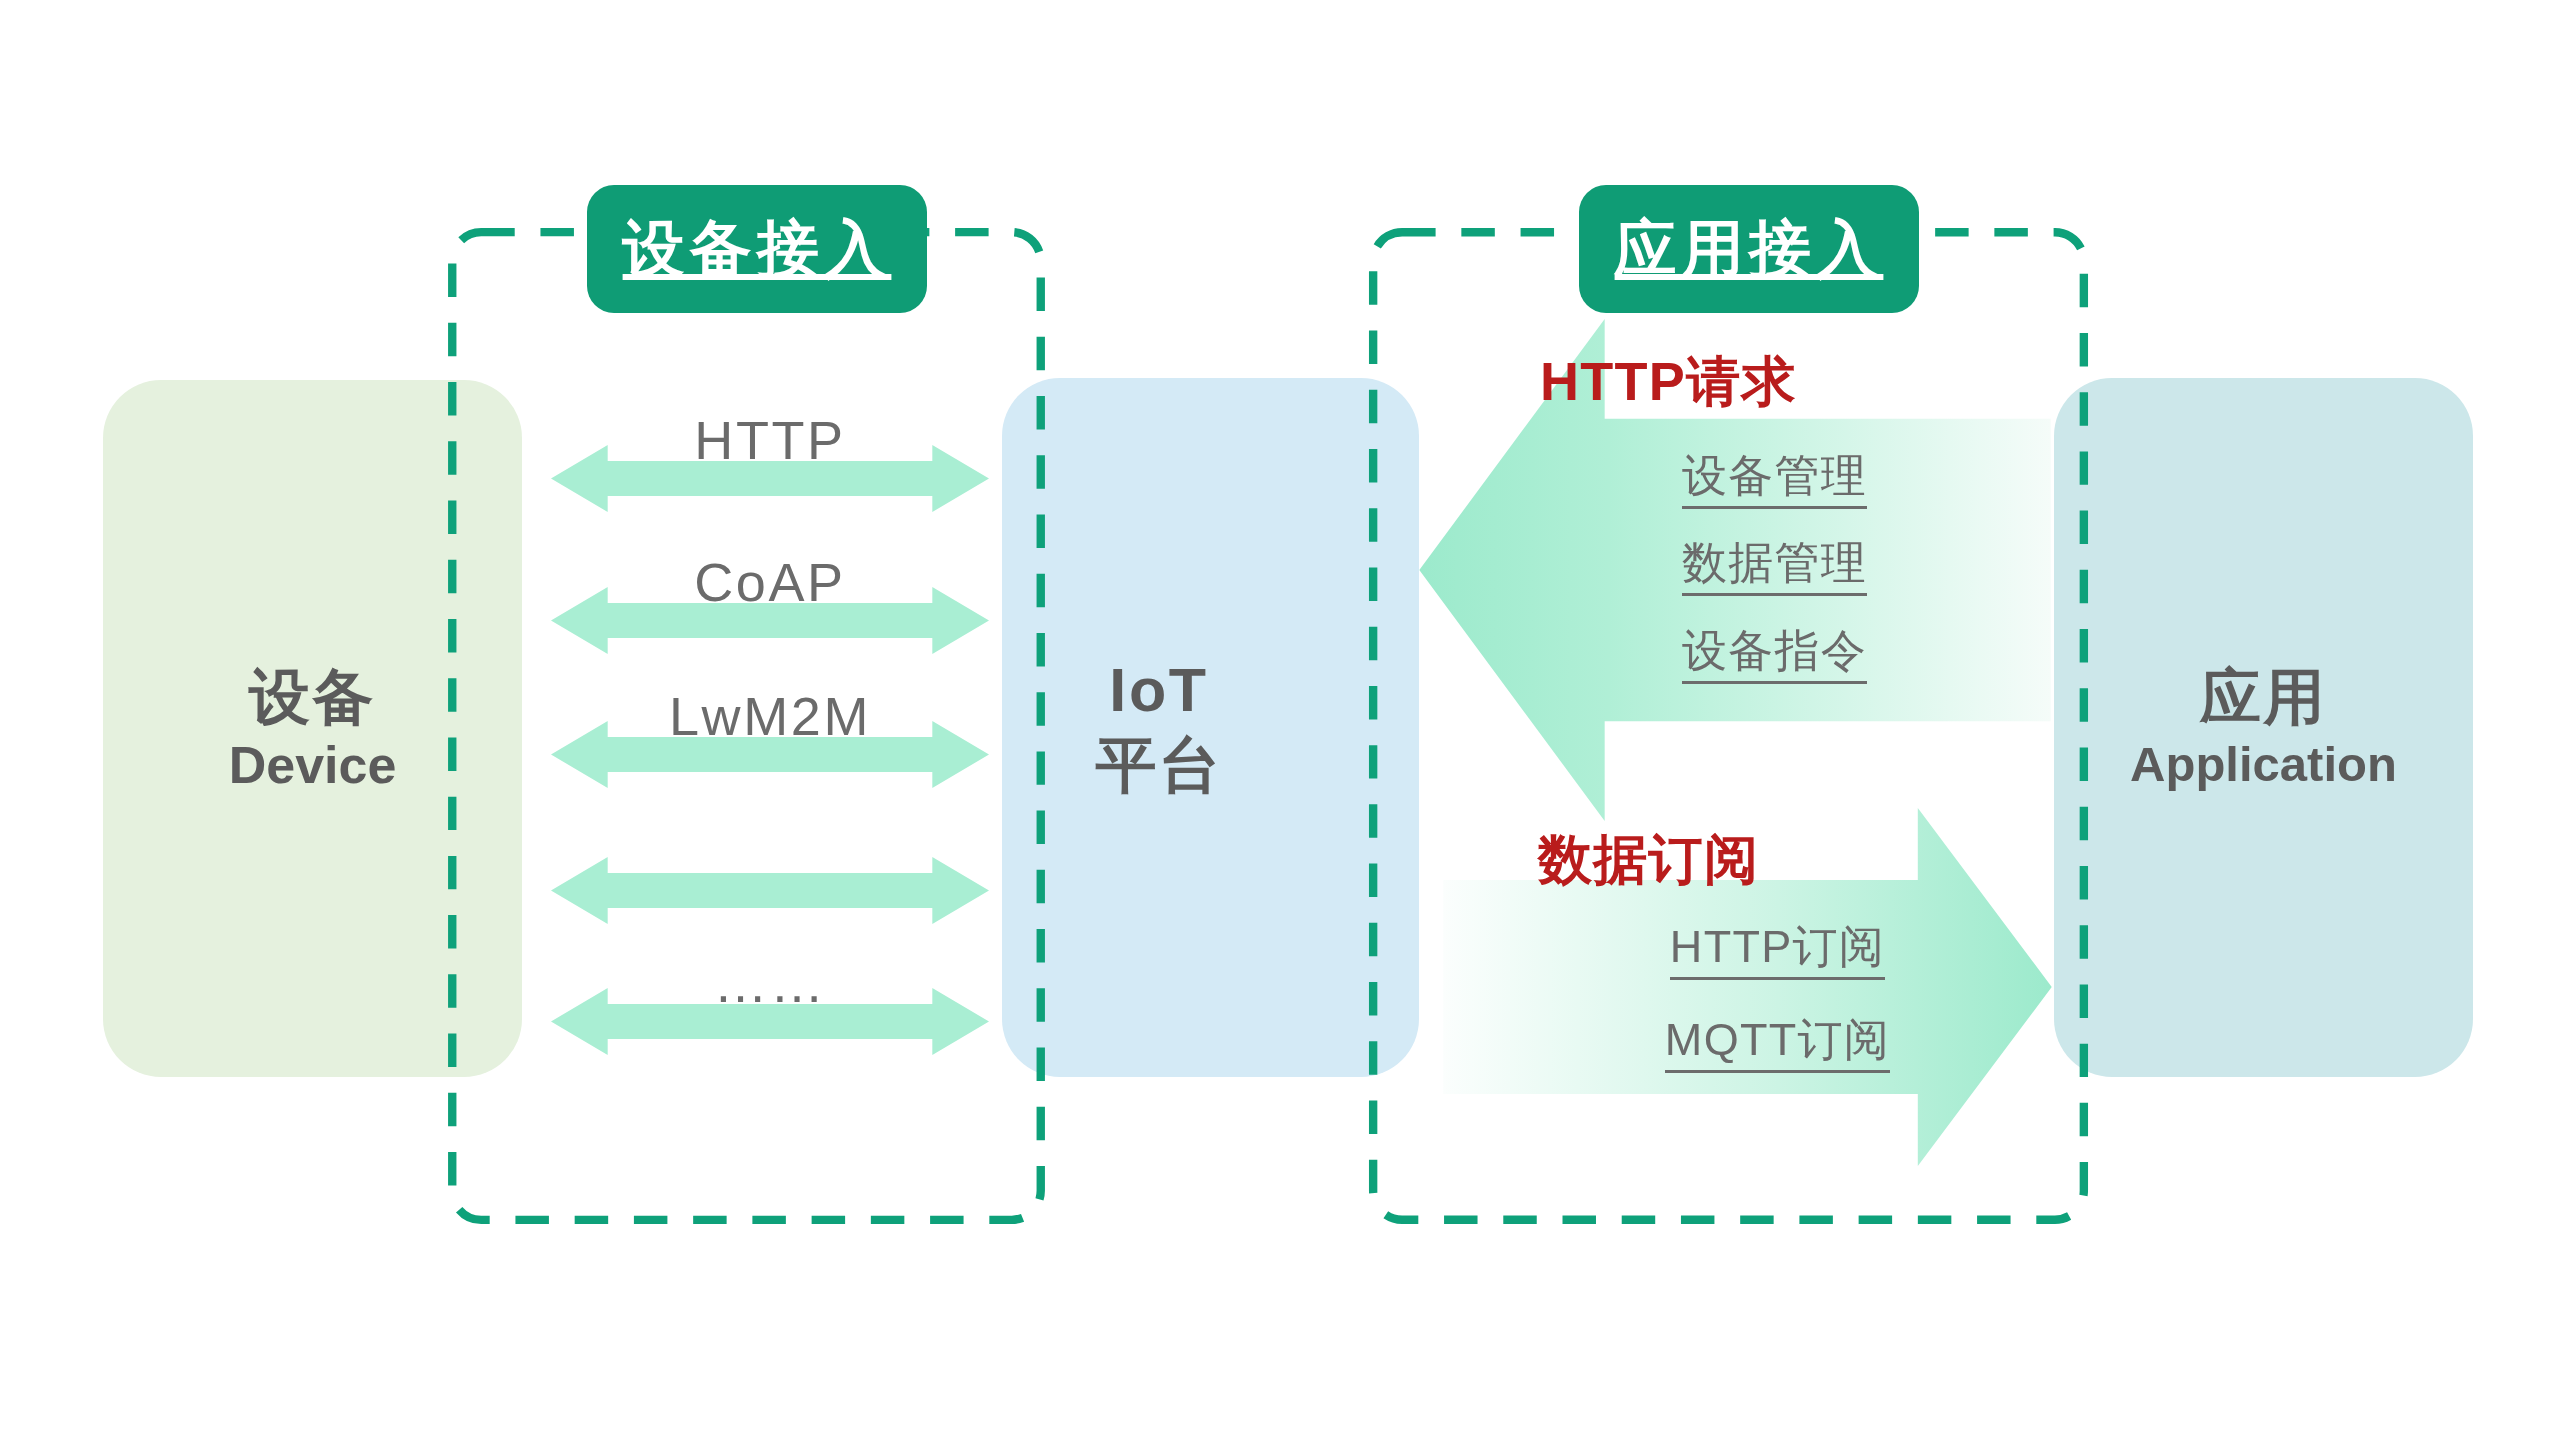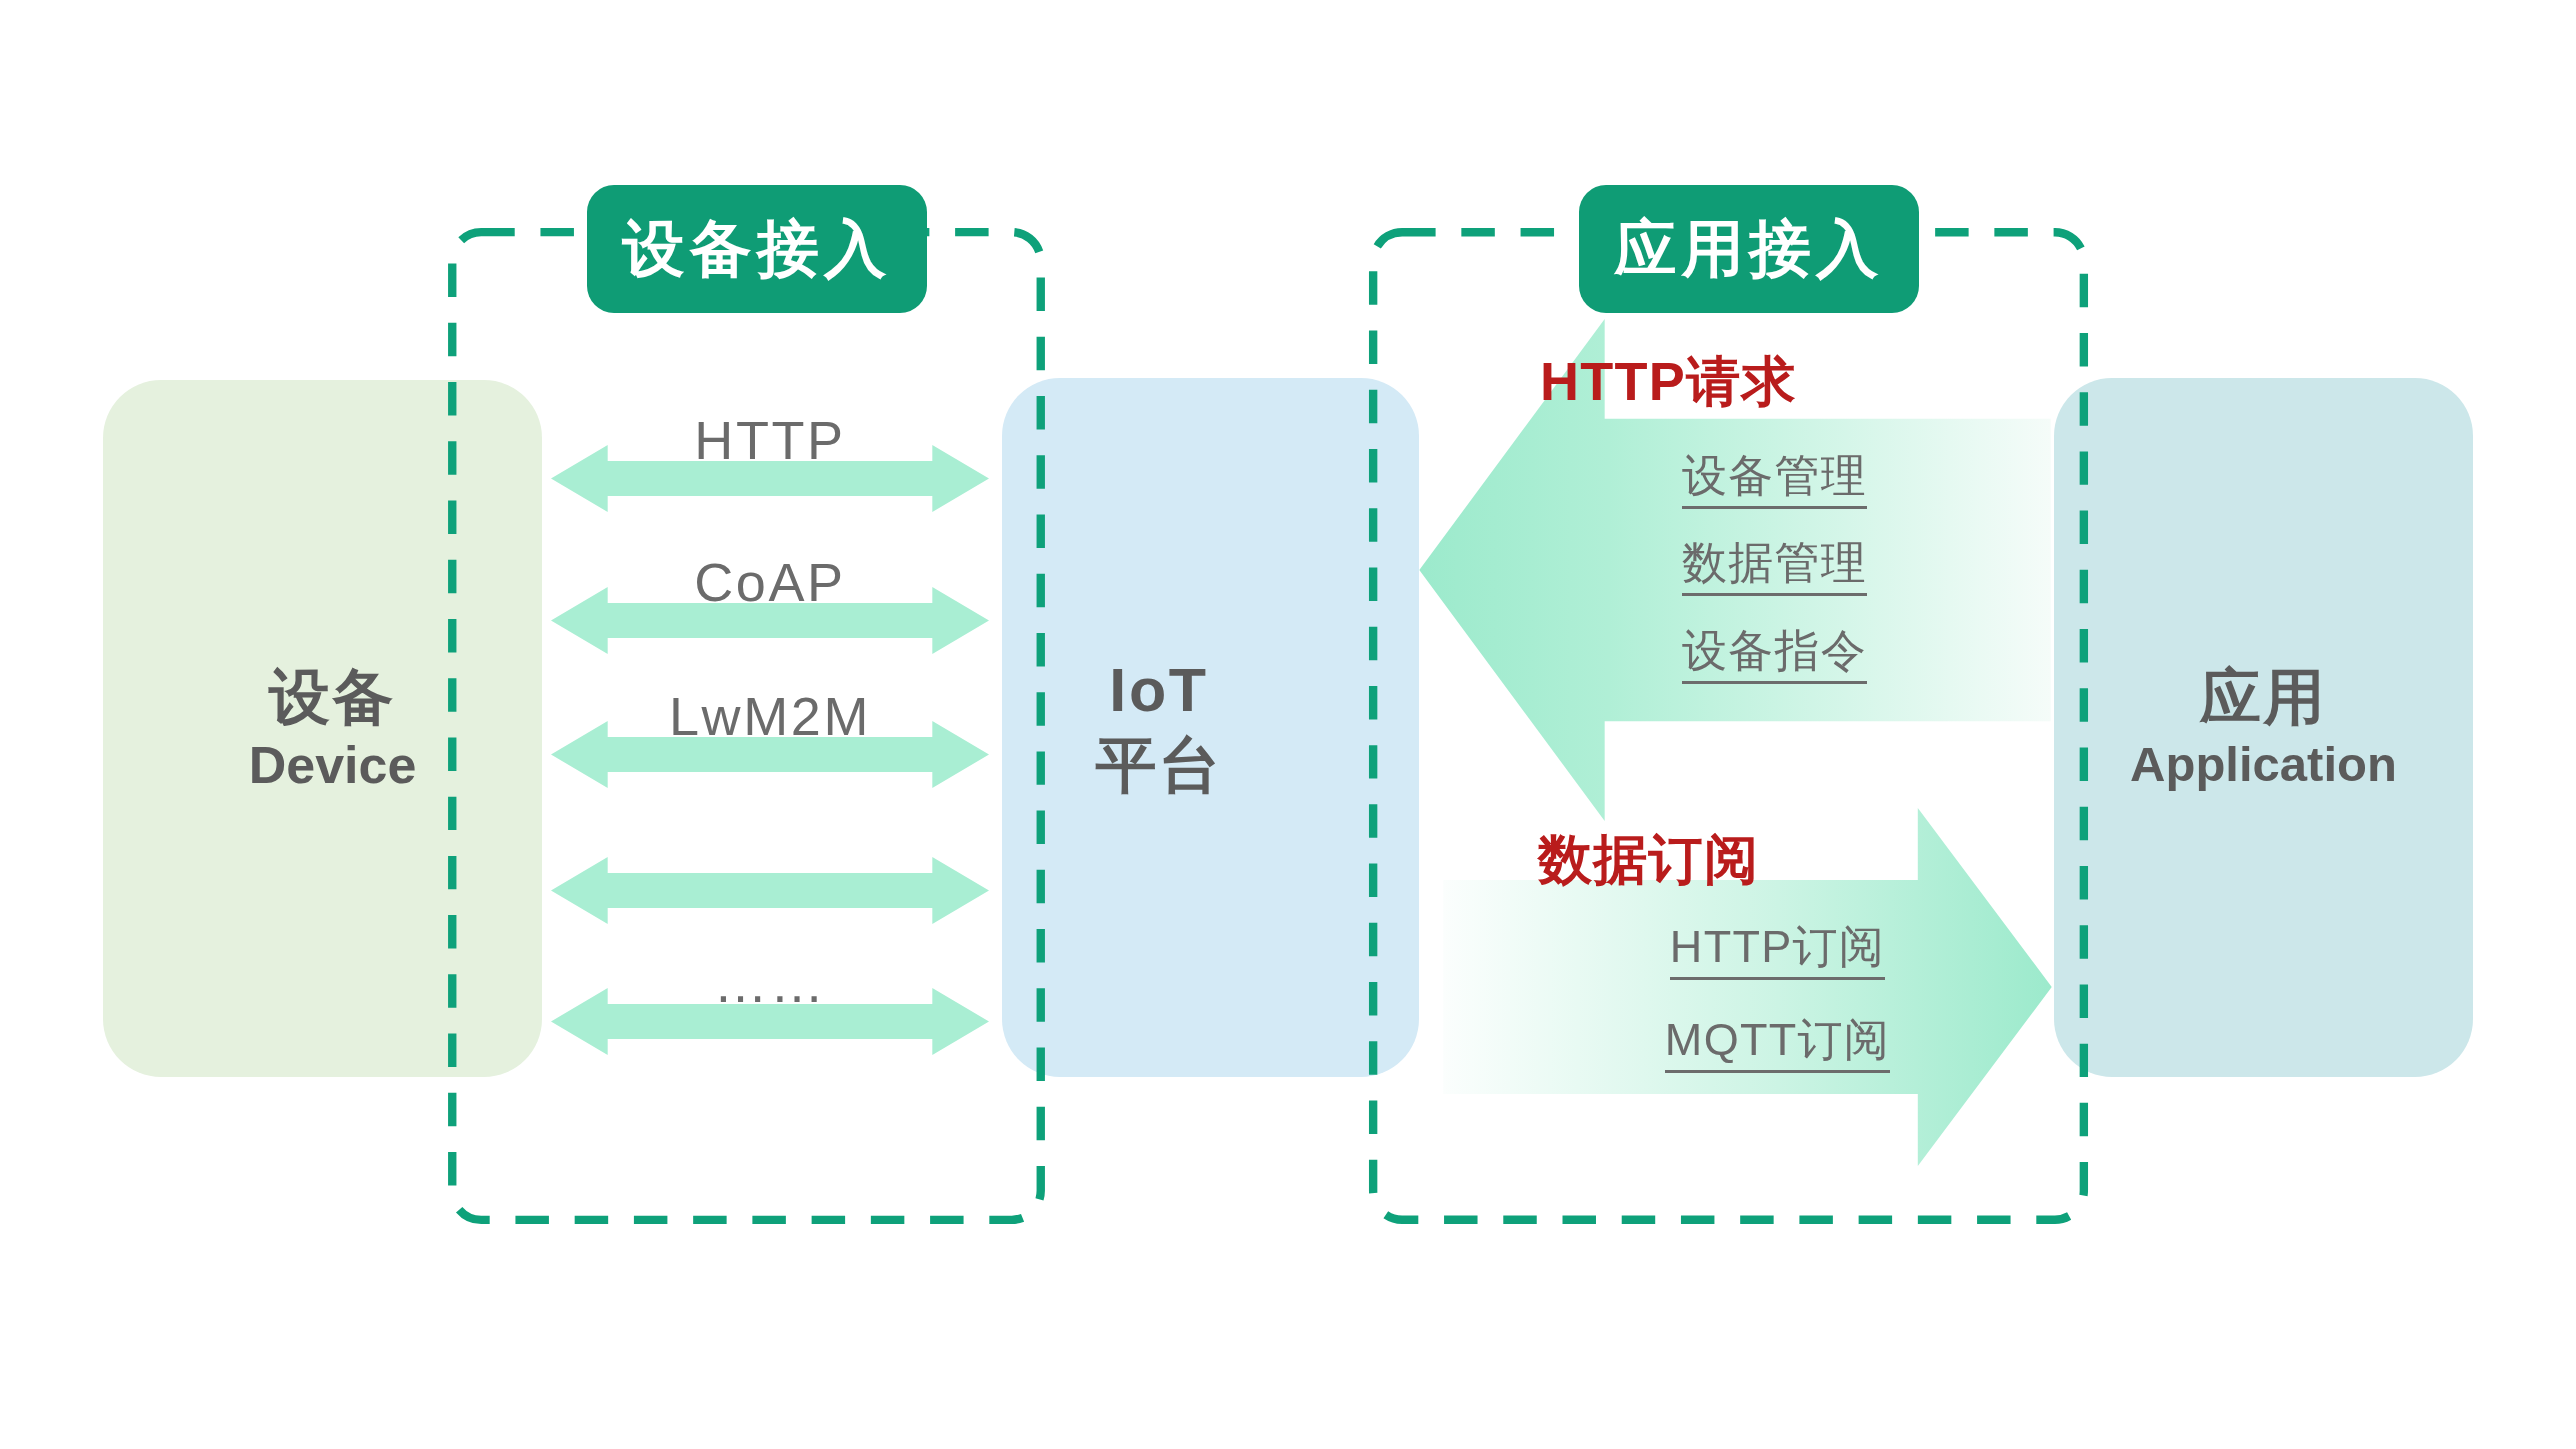--- a/index.html
+++ b/index.html
@@ -18,34 +18,35 @@
     display:flex;
     flex-direction:column;
     align-items:center;
     justify-content:center;
     z-index:1;
     color:#5B5B5B;
     text-align:center;
   }
   .bigbox .cjk-title{font-size:61px;font-weight:bold;letter-spacing:2.6px;line-height:1.22;}
   .bigbox .latin-title{font-size:52px;font-weight:bold;line-height:1.22;}
-  .device-box{left:103px;top:380px;width:419px;height:697px;background:#E5F1DE;padding-left:20px;}
+  .device-box{left:103px;top:380px;width:419px;height:697px;background:#E5F1DE;}
   .iot-box{left:1002px;top:378px;width:417px;height:699px;background:#D4EAF6;padding-right:103px;box-sizing:border-box;}
   .app-box{left:2054px;top:378px;width:419px;height:699px;background:#CCE7EA;}
   .app-box .latin-title{font-size:49px;}
   
   .dash-svg{position:absolute;z-index:3;pointer-events:none;}
   
   .badge{
     position:absolute;
     top:185px;width:340px;height:128px;
     background:#0F9C75;border-radius:27px;
     display:flex;align-items:center;justify-content:center;
     color:#ffffff;font-size:62px;font-weight:bold;letter-spacing:5.2px;
     z-index:4;
+    text-decoration:underline;
   }
   .badge-device{left:587px;}
   .badge-app{left:1579px;}
   
   .proto-label{
     position:absolute;left:551px;width:438px;
     text-align:center;font-size:54px;line-height:58px;
     color:#6B6B6B;letter-spacing:2.6px;z-index:4;
   }
   .proto-arrow{position:absolute;left:551px;z-index:2;}

